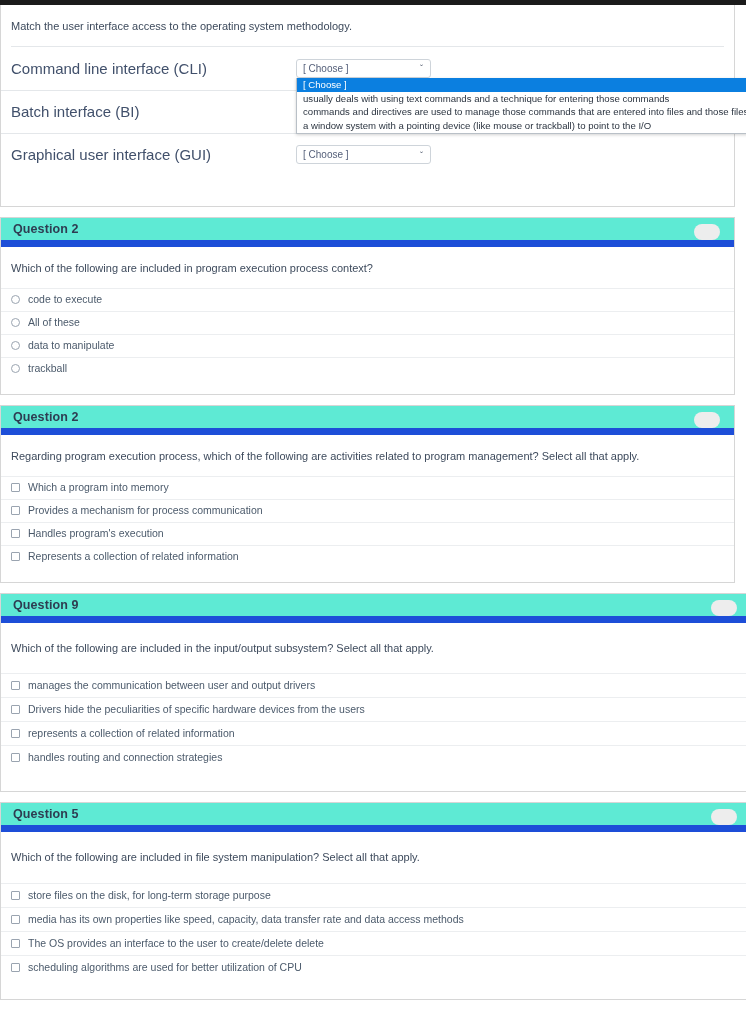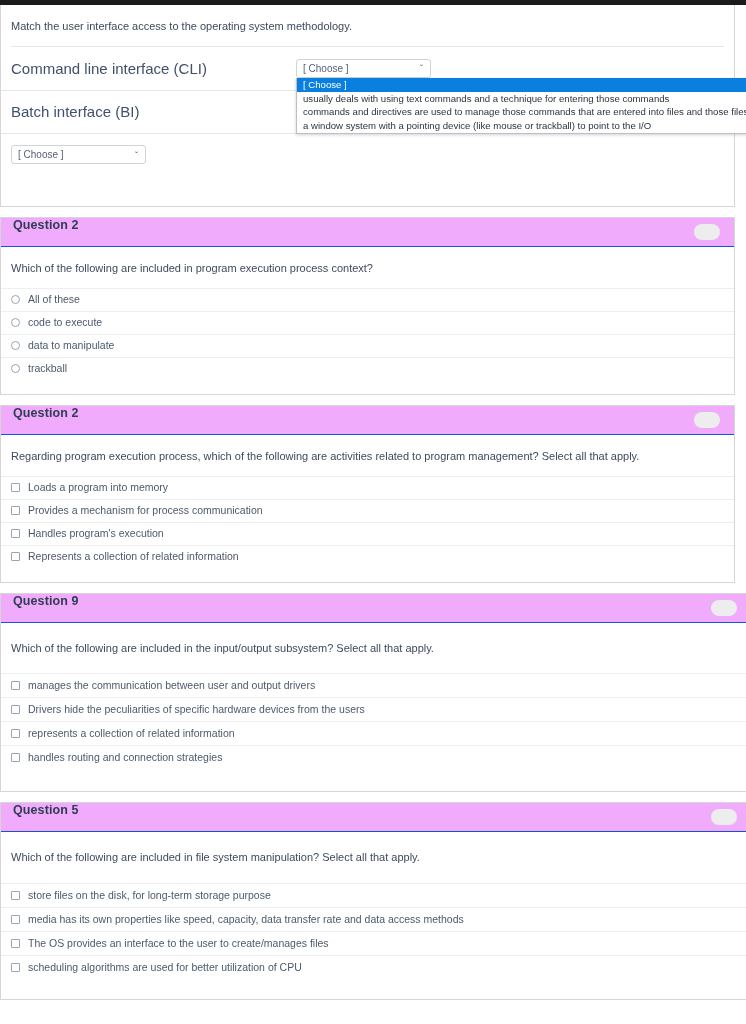--- a/index.html
+++ b/index.html
@@ -39,25 +39,25 @@
     background: #ffffff;
     border: 1px solid #d6d6d6;
     border-top: none;
     margin-bottom: 10px;
     position: relative;
   }
   .qcard.narrow { width: 735px; }
   .qcard.wide   { width: 752px; }
 
   .qheader {
-    background: #f0abfc;
-    border-bottom: 1px solid #1d4ed8;
+    background: #5eead4;
+    border-bottom: 7px solid #1d4ed8;
     height: 29px;
     display: flex;
-    align-items: flex-start;
+    align-items: center;
     padding: 0 12px;
     position: relative;
   }
   .qheader-title {
     font-size: 12.5px;
     font-weight: bold;
     color: #2e3d52;
     letter-spacing: .1px;
   }
   .qheader-ghost {
@@ -212,20 +212,21 @@
         <div class="match-term">Batch interface (BI)</div>
         <div class="select-wrap">
           <div class="fake-select" style="visibility:hidden;">
             <span>[ Choose ]</span>
 
           </div>
         </div>
       </div>
 
       <div class="match-row">
+        <div class="match-term">Graphical user interface (GUI)</div>
         <div class="select-wrap">
           <div class="fake-select">
             <span>[ Choose ]</span>
             <span class="chev">ˇ</span>
           </div>
         </div>
       </div>
 
       <div style="height:30px;"></div>
     </div>
@@ -234,25 +235,25 @@
   <div class="qcard narrow" style="border-top:1px solid #d6d6d6;">
     <div class="qheader">
       <span class="qheader-title">Question 2</span>
       <span class="qheader-ghost"></span>
     </div>
     <div class="qbody">
       <div class="qprompt">Which of the following are included in program execution process context?</div>
 
       <div class="opt-row">
         <span class="radio-box"></span>
+        <span class="opt-label">code to execute</span>
+      </div>
+      <div class="opt-row">
+        <span class="radio-box"></span>
         <span class="opt-label">All of these</span>
-      </div>
-      <div class="opt-row">
-        <span class="radio-box"></span>
-        <span class="opt-label">code to execute</span>
       </div>
       <div class="opt-row">
         <span class="radio-box"></span>
         <span class="opt-label">data to manipulate</span>
       </div>
       <div class="opt-row">
         <span class="radio-box"></span>
         <span class="opt-label">trackball</span>
       </div>
       <div class="opt-spacer"></div>
@@ -262,21 +263,21 @@
   <div class="qcard narrow" style="border-top:1px solid #d6d6d6;">
     <div class="qheader">
       <span class="qheader-title">Question 2</span>
       <span class="qheader-ghost"></span>
     </div>
     <div class="qbody">
       <div class="qprompt">Regarding program execution process, which of the following are activities related to program management?  Select all that apply.</div>
 
       <div class="opt-row">
         <span class="check-box"></span>
-        <span class="opt-label">Loads a program into memory</span>
+        <span class="opt-label">Which a program into memory</span>
       </div>
       <div class="opt-row">
         <span class="check-box"></span>
         <span class="opt-label">Provides a mechanism for process communication</span>
       </div>
       <div class="opt-row">
         <span class="check-box"></span>
         <span class="opt-label">Handles program's execution</span>
       </div>
       <div class="opt-row">
@@ -326,21 +327,21 @@
       <div class="opt-row" style="min-height:24px;">
         <span class="check-box"></span>
         <span class="opt-label">store files on the disk, for long-term storage purpose</span>
       </div>
       <div class="opt-row" style="min-height:24px;">
         <span class="check-box"></span>
         <span class="opt-label">media has its own properties like speed, capacity, data transfer rate and data access methods</span>
       </div>
       <div class="opt-row" style="min-height:24px;">
         <span class="check-box"></span>
-        <span class="opt-label">The OS provides an interface to the user to create/manages files</span>
+        <span class="opt-label">The OS provides an interface to the user to create/delete delete</span>
       </div>
       <div class="opt-row" style="min-height:24px;">
         <span class="check-box"></span>
         <span class="opt-label">scheduling algorithms are used for better utilization of CPU</span>
       </div>
       <div style="height:20px;"></div>
     </div>
   </div>
 
 </div>

